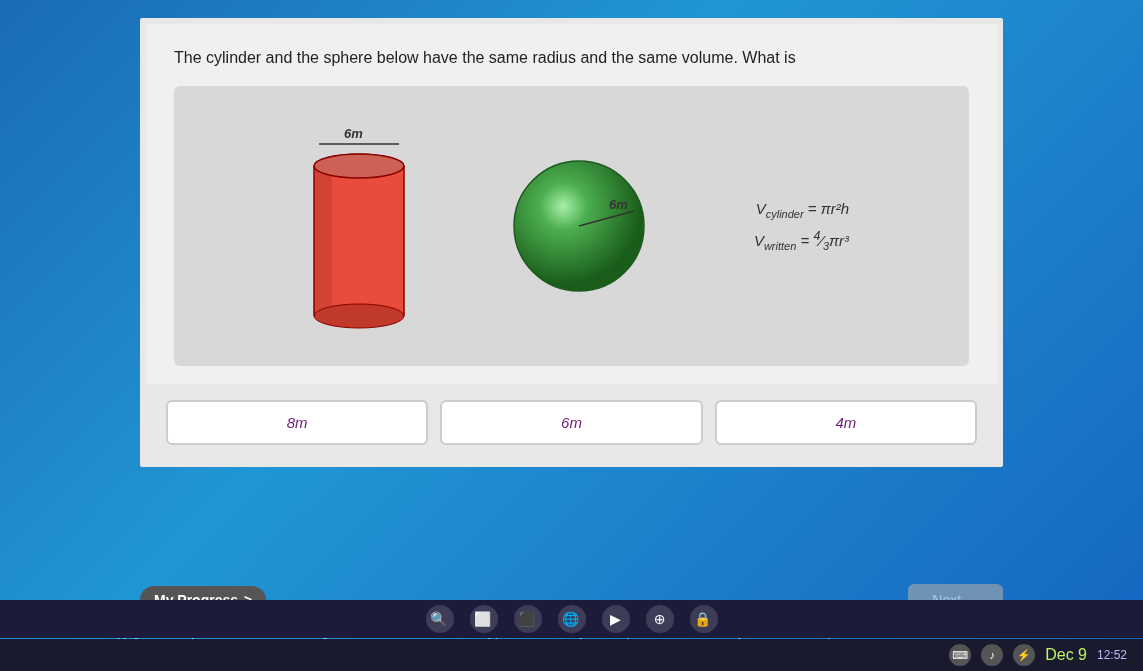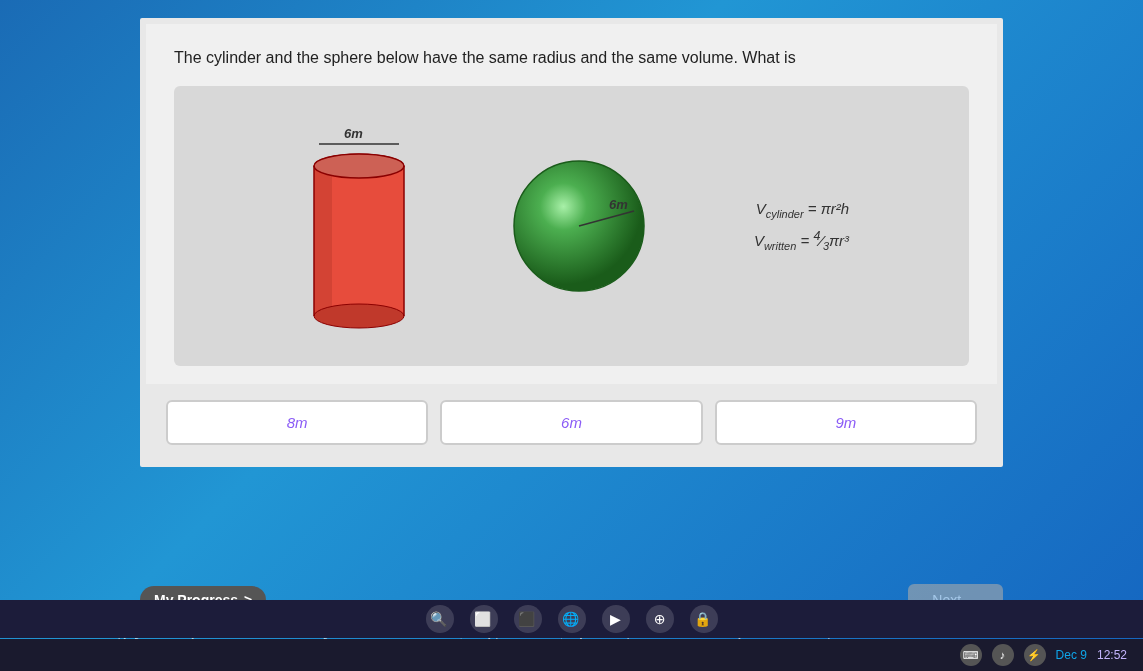--- a/index.html
+++ b/index.html
@@ -81,21 +81,21 @@
     }
 
     .answer-btn {
       flex: 1;
       background: white;
       border: 2px solid #ccc;
       border-radius: 6px;
       padding: 12px;
       font-size: 15px;
       font-style: italic;
-      color: #8b5cf6;
+      color: #701a75;
       cursor: pointer;
       text-align: center;
     }
 
     .bottom-bar {
       position: absolute;
       bottom: 55px;
       left: 140px;
       right: 140px;
       display: flex;
@@ -180,22 +180,22 @@
       color: white;
       cursor: pointer;
     }
 
     .taskbar-time {
       color: #c4b5fd;
       font-size: 12px;
     }
 
     .taskbar-date {
-      color: #0ea5e9;
-      font-size: 12px;
+      color: #bef264;
+      font-size: 16px;
     }
 
     .taskbar-bottom-icons {
       position: absolute;
       bottom: 33px;
       left: 0;
       right: 0;
       height: 38px;
       background: #1c1c3a;
       display: flex;
@@ -278,21 +278,21 @@
         <div class="formula-line">
           <i>V</i><sub>written</sub> = <sup>4</sup>⁄<sub>3</sub>πr³
         </div>
       </div>
     </div>
   </div>
 
   <div class="answers-row">
     <button class="answer-btn">8m</button>
     <button class="answer-btn">6m</button>
-    <button class="answer-btn">9m</button>
+    <button class="answer-btn">4m</button>
   </div>
 </div>
 
 <div class="bottom-bar">
   <div class="my-progress-btn">
     <span class="my-progress-label">My Progress</span>
     <span class="my-progress-arrow">&gt;</span>
   </div>
   <div class="next-btn" style="opacity:0.6;">
     <span>Next →</span>

